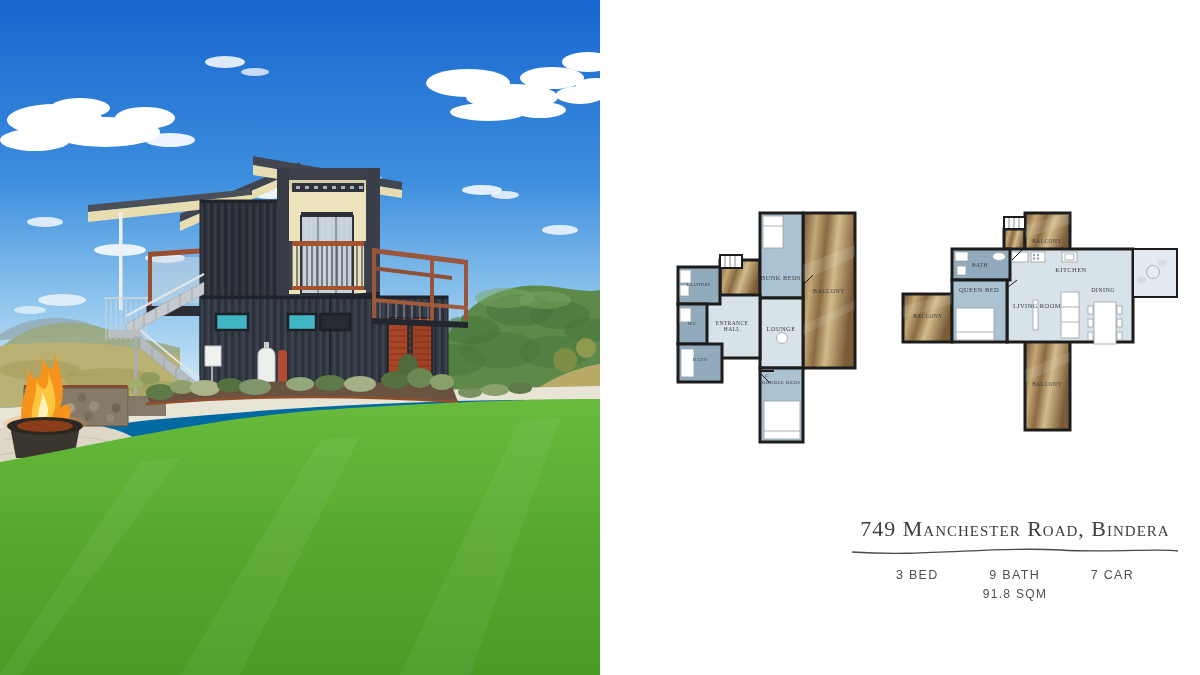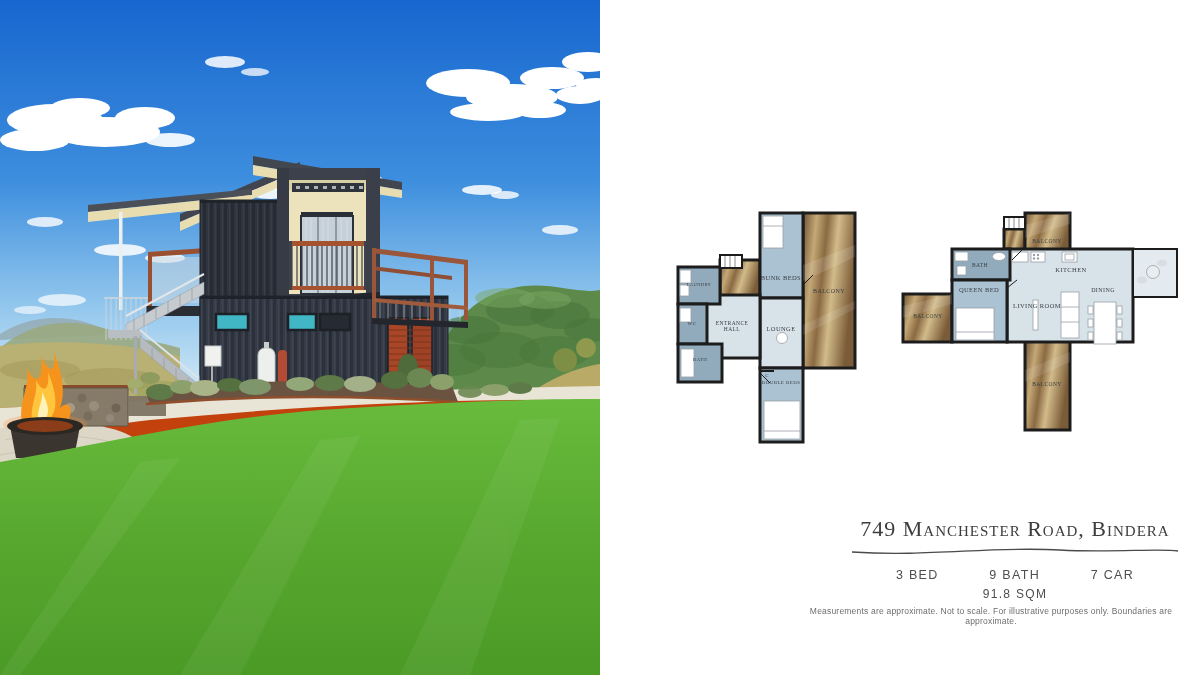--- a/index.html
+++ b/index.html
@@ -1,16 +1,16 @@
 <!DOCTYPE html>
 <html><head>
 <meta charset="utf-8">
 <style>
   html,body{margin:0;padding:0;background:#fff;}
-  .stage{position:relative;width:1200px;height:675px;overflow:hidden;background:#c2410c;
+  .stage{position:relative;width:1200px;height:675px;overflow:hidden;background:#0369a1;
          font-family:"Liberation Sans",sans-serif;}
   .photo-pane{position:absolute;left:0;top:0;width:600px;height:675px;overflow:hidden;}
   .plan-pane{position:absolute;left:600px;top:0;width:600px;height:675px;background:#fff;}
   .plan-wrap{position:absolute;}
   .room-label{position:absolute;transform:translate(-50%,-50%);text-align:center;
               font-family:"Liberation Serif",serif;color:#3a3f45;line-height:1.15;
               letter-spacing:.4px;white-space:nowrap;}
   .lbl-65{font-size:6.5px;}
   .lbl-6{font-size:6px;}
   .lbl-55{font-size:5.5px;}
@@ -516,16 +516,15 @@
       <svg class="divider" width="330" height="12" viewBox="0 0 330 12">
         <path d="M2,7 C80,12 140,1 210,5 C260,8 310,3 328,6" stroke="#4a4a4a" stroke-width="1.4" fill="none"></path>
       </svg>
       <div class="specs-line">
         <span>3 BED</span>
         <span>9 BATH</span>
         <span>7 CAR</span>
       </div>
       <div class="area-line">91.8 SQM</div>
     </div>
-    <div class="disclaimer">Measurements are approximate. Not to scale. For illustrative purposes only. Boundaries are approximate.</div>
   </div>
 
 </div>
 
 </body></html>

